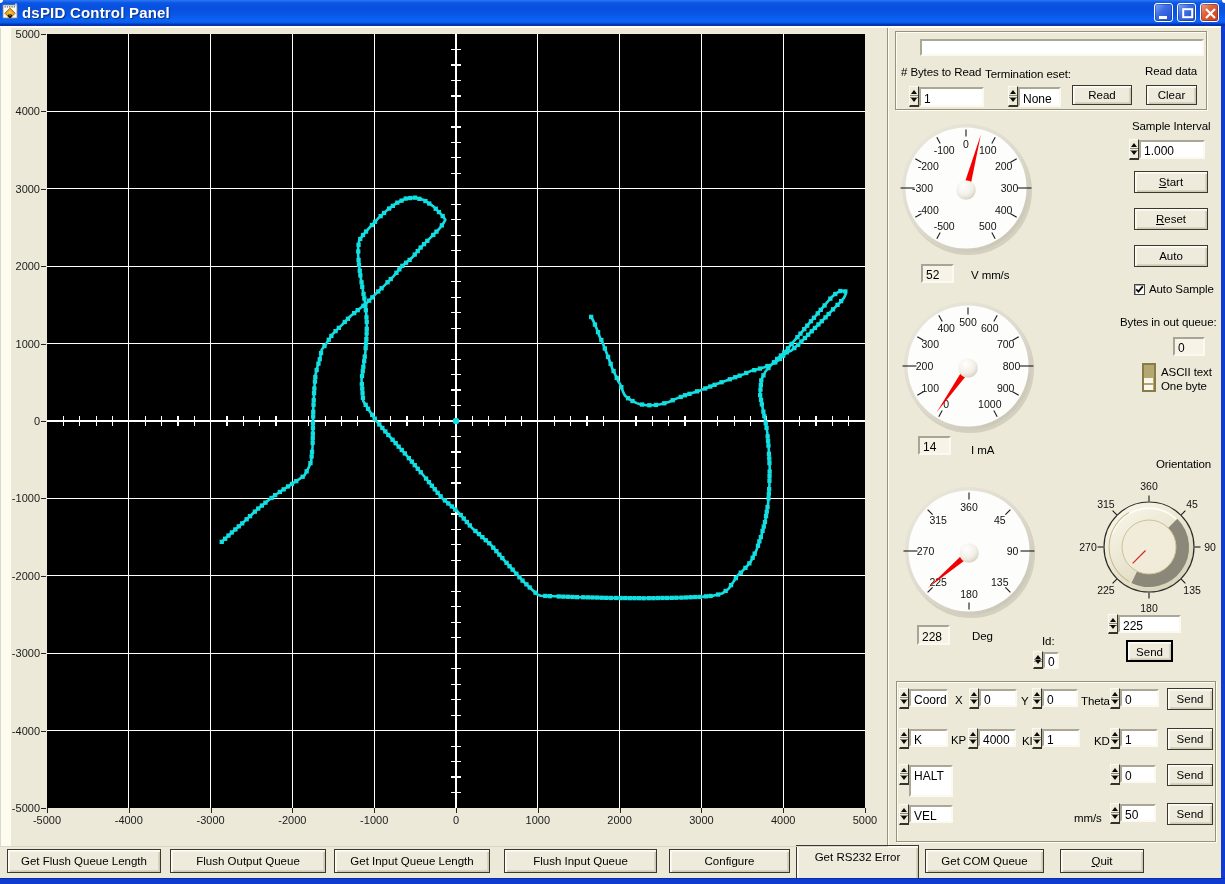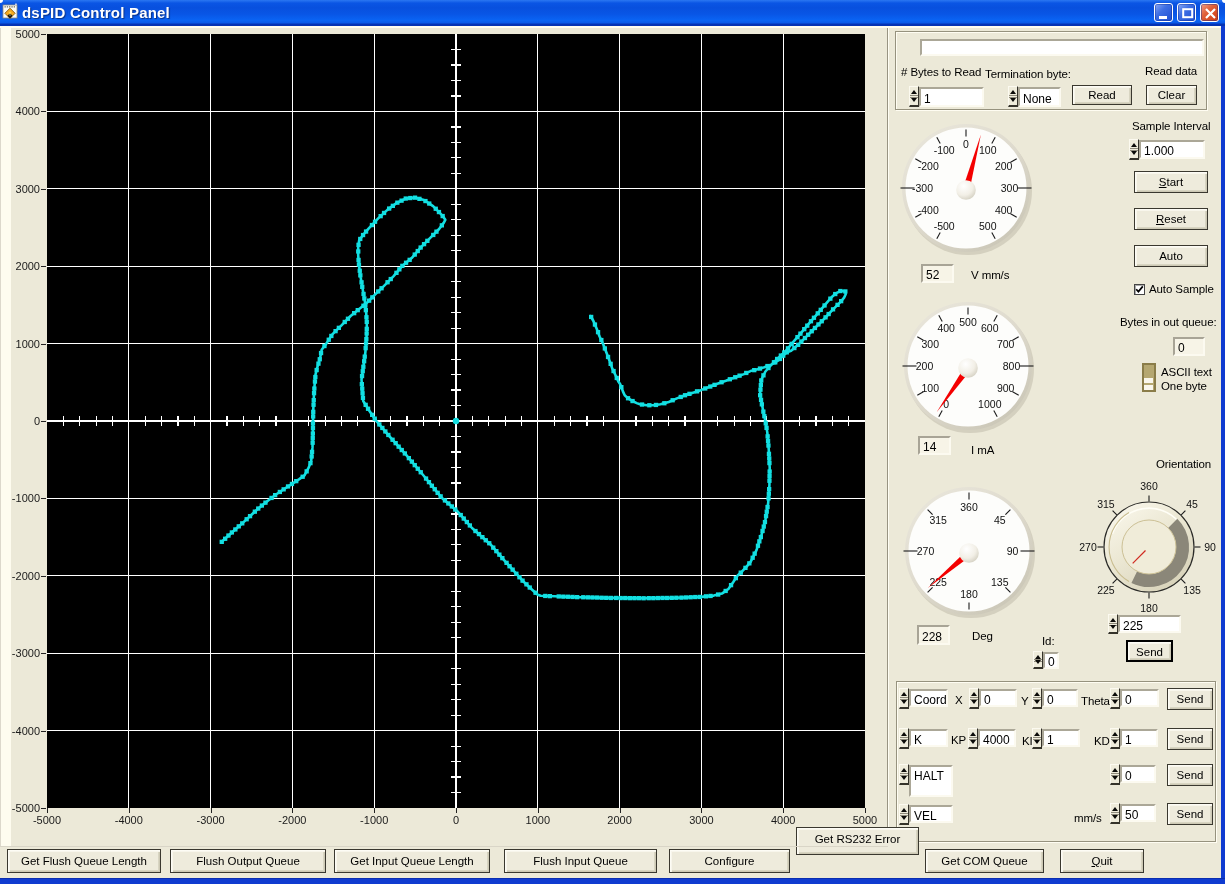--- a/index.html
+++ b/index.html
@@ -685,21 +685,21 @@
 <circle cx="75" cy="75" r="45" fill="url(#kn1)" stroke="#2b2b28" stroke-width="1.2"></circle>
 <path d="M 38.4 61.7 A 39 39 0 0 1 111.6 61.7" fill="none" stroke="#fffef6" stroke-width="1.6"></path>
 <path d="M 55 109.6 A 40 40 0 0 1 55 40.4" fill="none" stroke="#c9bd90" stroke-width="1.1"></path>
 <path d="M 98.7 51.3 A 33.5 33.5 0 0 1 60.3 105.1" fill="none" stroke="#8b8779" stroke-width="13"></path>
 <circle cx="75" cy="75" r="27" fill="#f0ecd9" stroke="#ccc095" stroke-width="1"></circle>
 <line x1="71.5" y1="78.5" x2="58.7" y2="91.3" stroke="#d02a20" stroke-width="1.2"></line>
 </svg>
 <div class="grp" style="left:895px;top:31px;width:312px;height:79px"></div>
 <div class="fld" style="left:920px;top:39px;width:284px;height:17px;line-height:17px"></div>
 <div class="lab" style="left:901px;top:66px"># Bytes to Read</div>
-<div class="lab" style="left:985px;top:68px">Termination byte:</div>
+<div class="lab" style="left:985px;top:68px">Termination eset:</div>
 <div class="lab" style="left:1145px;top:65px">Read data</div>
 <div class="spin" style="left:909px;top:86px;height:21px">
     <span class="tup" style="top:3px"></span>
     <span class="mid" style="top:8px"></span>
     <span class="tdn" style="bottom:3px"></span>
   </div>
 <div class="fld" style="left:919px;top:87px;width:65px;height:20px;line-height:20px">1</div>
 <div class="spin" style="left:1008px;top:86px;height:21px">
     <span class="tup" style="top:3px"></span>
     <span class="mid" style="top:8px"></span>
@@ -834,21 +834,21 @@
     <span class="mid" style="top:8px"></span>
     <span class="tdn" style="bottom:3px"></span>
   </div>
 <div class="fld" style="left:1120px;top:804px;width:36px;height:18px;line-height:18px">50</div>
 <div class="btn" style="left:1167px;top:803px;width:46px;height:22px;line-height:20px">Send</div>
 <div class="btn" style="left:7px;top:849px;width:154px;height:24px;line-height:22px">Get Flush Queue Length</div>
 <div class="btn" style="left:170px;top:849px;width:156px;height:24px;line-height:22px">Flush Output Queue</div>
 <div class="btn" style="left:334px;top:849px;width:156px;height:24px;line-height:22px">Get Input Queue Length</div>
 <div class="btn" style="left:504px;top:849px;width:153px;height:24px;line-height:22px">Flush Input Queue</div>
 <div class="btn" style="left:669px;top:849px;width:121px;height:24px;line-height:22px">Configure</div>
-<div class="btn" style="left:796px;top:827px;width:123px;height:28px;line-height:22px">Get RS232 Error</div>
+<div class="btn" style="left:796px;top:845px;width:123px;height:38px;line-height:22px">Get RS232 Error</div>
 <div class="btn" style="left:925px;top:849px;width:119px;height:24px;line-height:22px">Get COM Queue</div>
 <div class="btn" style="left:1060px;top:849px;width:84px;height:24px;line-height:22px"><u>Q</u>uit</div>
 <div style="position:absolute;left:1221px;top:26px;width:4px;height:858px;background:#0f3bd0"></div>
 <div style="position:absolute;left:0;top:879px;width:1225px;height:5px;background:#0f3bd0"></div>
 <div style="position:absolute;left:0;top:878px;width:1225px;height:1px;background:#0a2db0"></div>
 <div style="position:absolute;left:0;top:846px;width:888px;height:1px;background:#d9d5c7"></div>
 <div style="position:absolute;left:0;top:0;width:3px;height:3px;background:#fff;border-bottom-right-radius:3px"></div>
 <div style="position:absolute;left:1222px;top:0;width:3px;height:3px;background:#fff;border-bottom-left-radius:3px"></div>
 
 </body></html>

